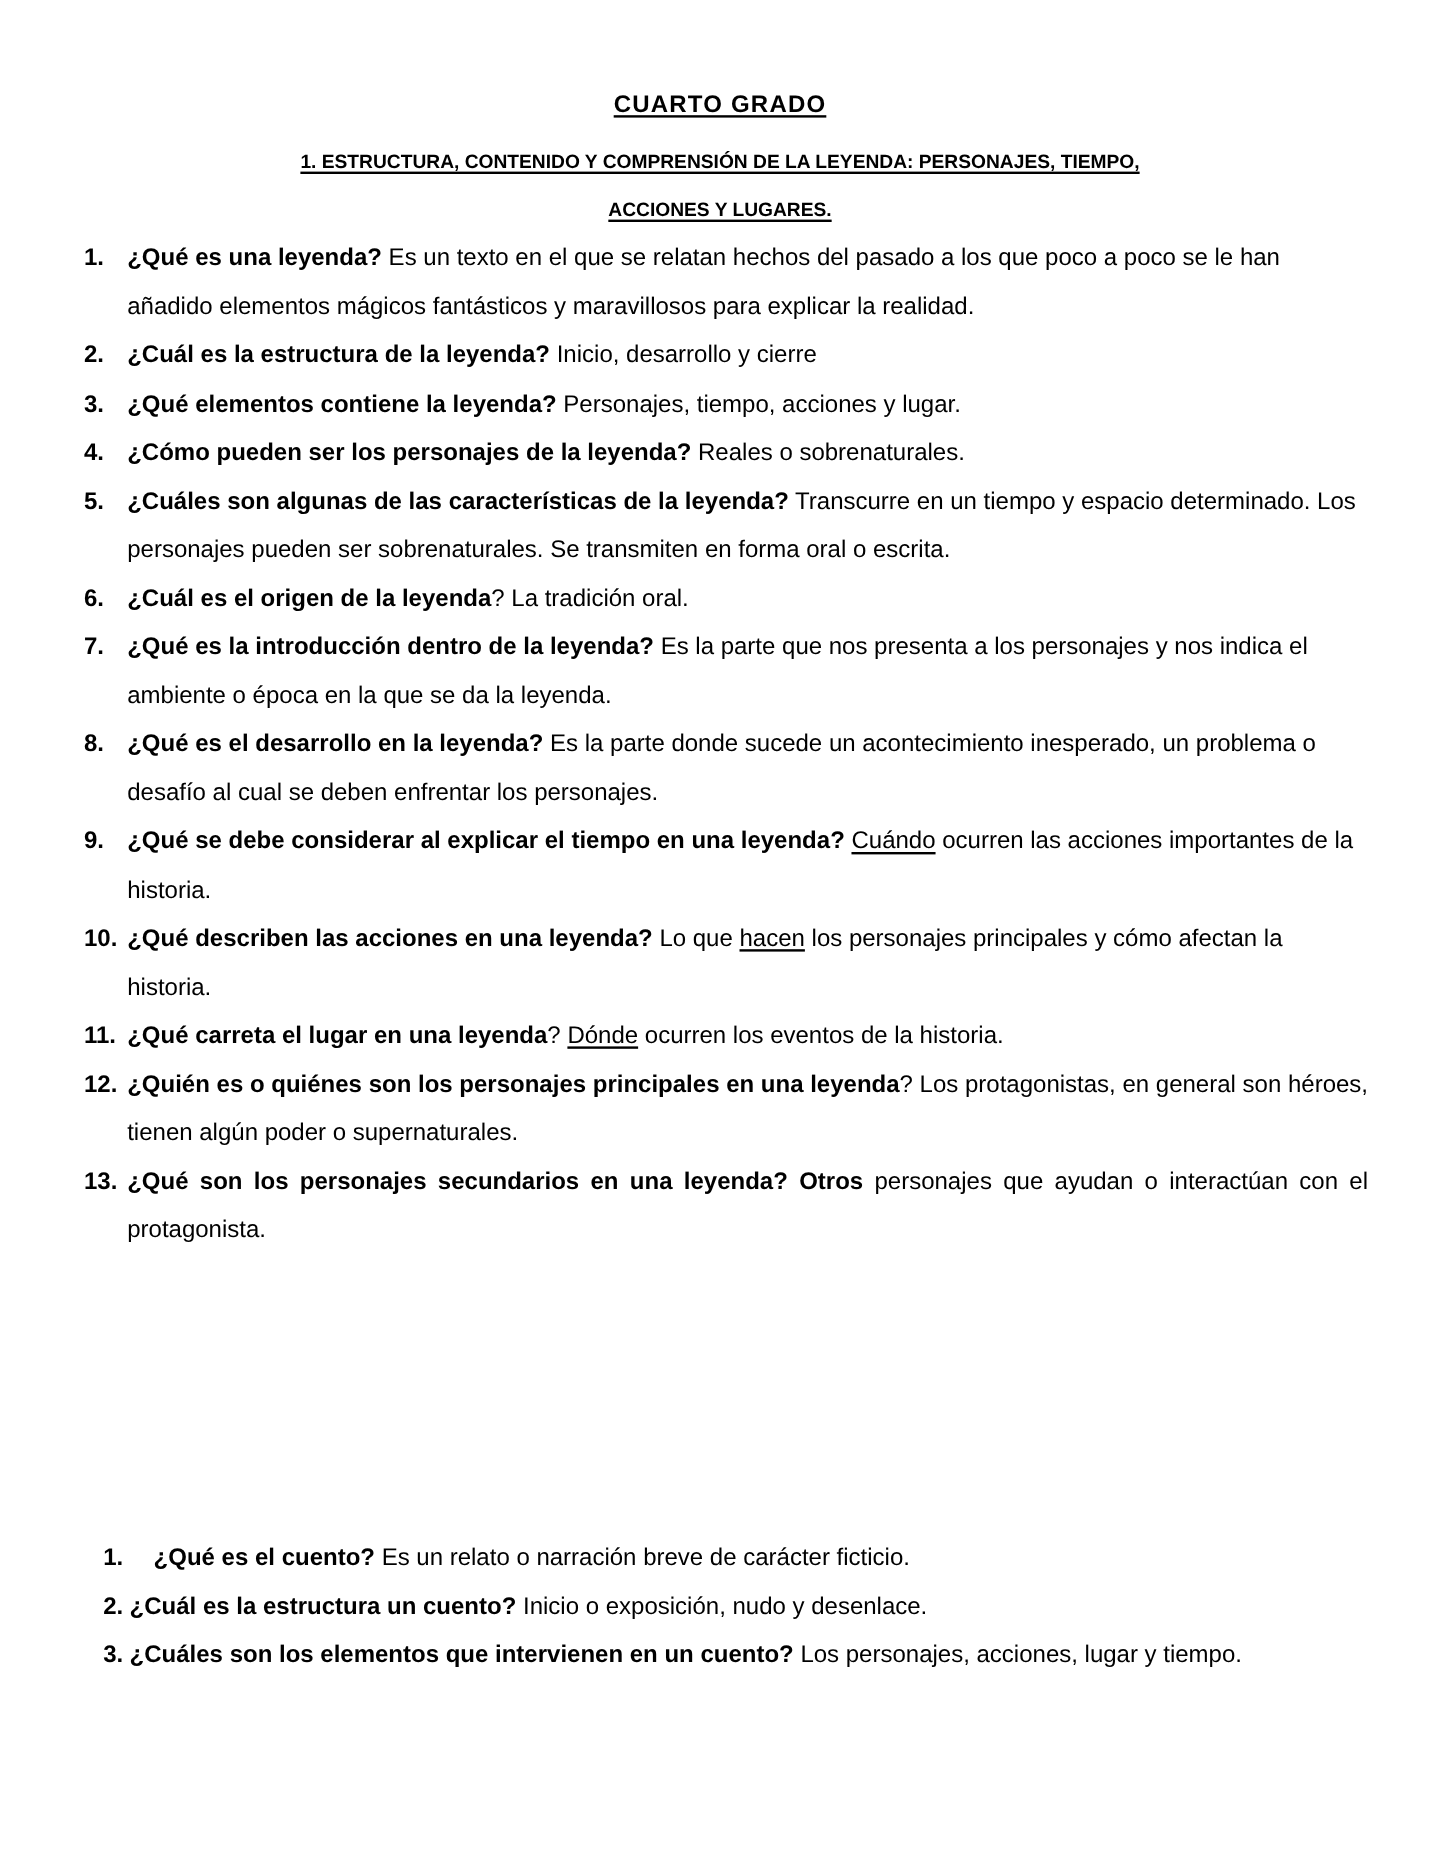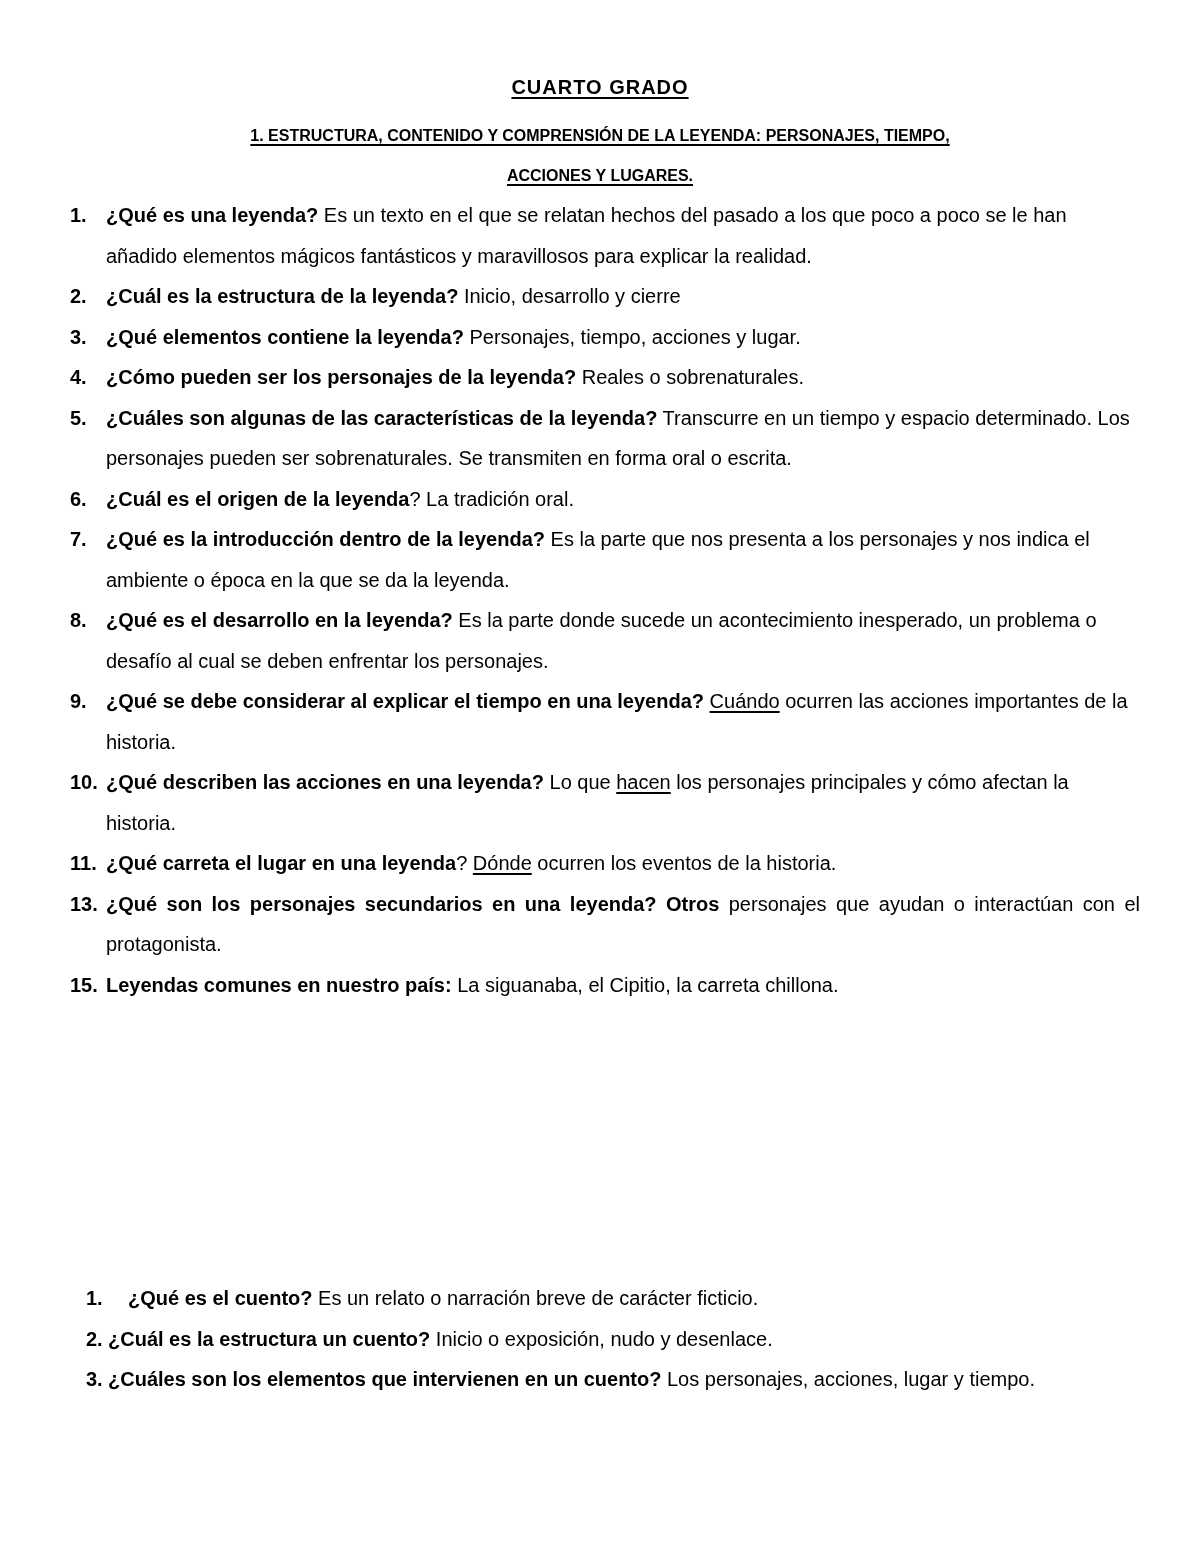--- a/index.html
+++ b/index.html
@@ -81,26 +81,26 @@
     </div>
     <div class="item">
       <span class="num">10.</span>
       <span class="q">¿Qué describen las acciones en una leyenda?</span><span> Lo que </span><span class="u">hacen</span><span> los personajes principales y cómo afectan la historia.</span>
     </div>
     <div class="item">
       <span class="num">11.</span>
       <span class="q">¿Qué carreta el lugar en una leyenda</span><span>? </span><span class="u">Dónde</span><span> ocurren los eventos de la historia.</span>
     </div>
     <div class="item just">
+      <span class="num">12.</span>
+      <span class="q">¿Quién es o quiénes son los personajes principales en una leyenda</span><span>?</span><span> Los protagonistas, en general son héroes, tienen algún poder o supernaturales.</span>
+    </div>
+    <div class="item just">
       <span class="num">13.</span>
       <span class="q">¿Qué son los personajes secundarios en una leyenda? Otros</span><span> personajes que ayudan o interactúan con el protagonista.</span>
-    </div>
-    <div class="item">
-      <span class="num">15.</span>
-      <span class="q">Leyendas comunes en nuestro país:</span><span> La siguanaba, el Cipitio, la carreta chillona.</span>
     </div>
   </div>
 
 
   <div class="list2" style="top:1278px;">
     <div class="item first">
       <span class="num">1.</span>
       <span class="q">¿Qué es el cuento?</span><span> Es un relato o narración breve de carácter ficticio.</span>
     </div>
     <div class="item">

